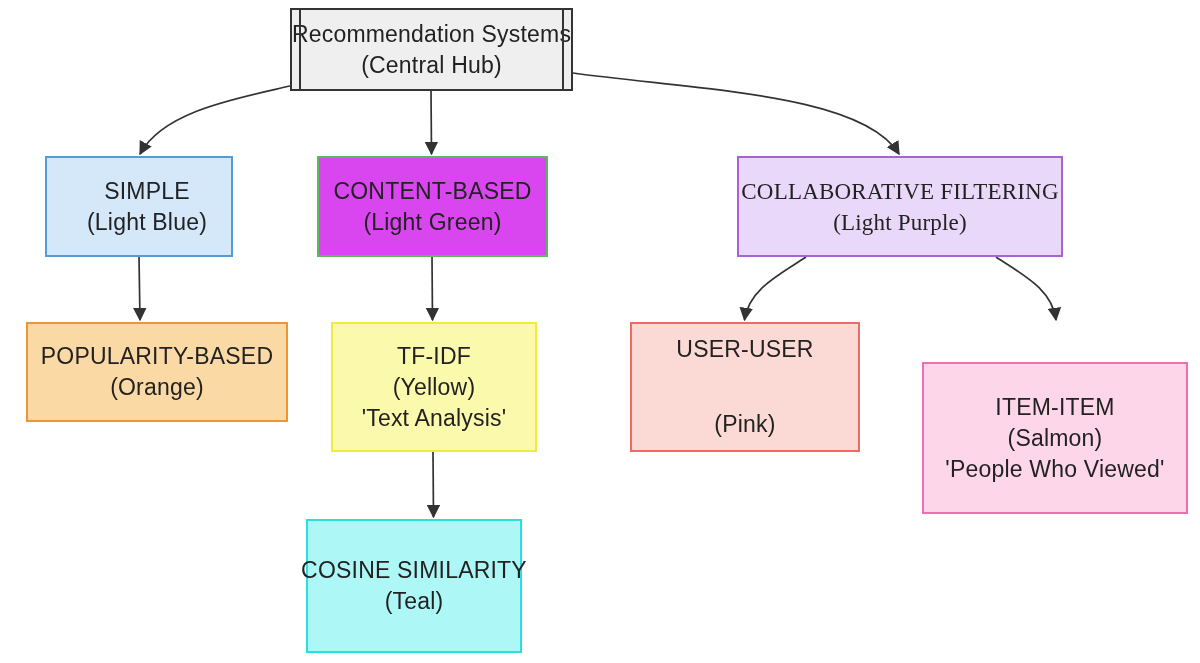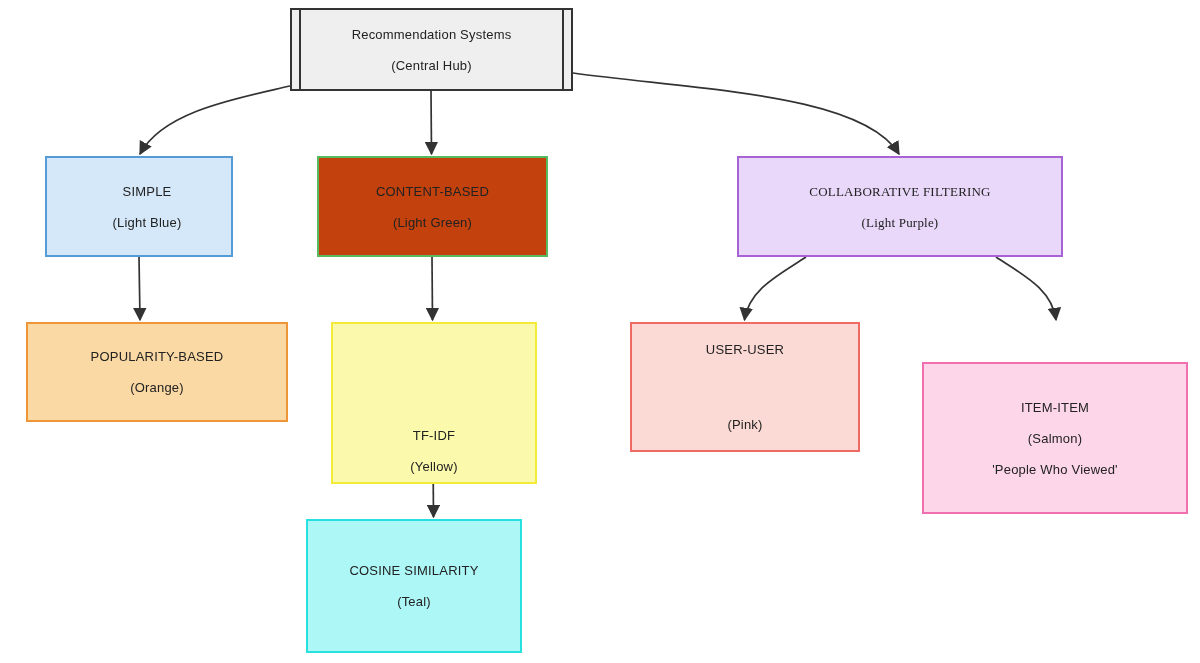--- a/index.html
+++ b/index.html
@@ -15,33 +15,33 @@
   svg.edge-layer path.edge { fill:none; stroke:#333333; stroke-width:1.7px; }
   svg.edge-layer marker path { fill:#333333; stroke:none; }
 
   .node {
     position:absolute;
     box-sizing:border-box;
     border:2px solid #333;
     display:flex; flex-direction:column;
     align-items:center; justify-content:center;
     text-align:center;
-    font-size:13px;
+    font-size:23px;
     line-height:31px;
     letter-spacing:0.2px;
   }
   .node span { display:block; white-space:nowrap; }
 
   
   .node-hub         { left:290px; top:8px;   width:283px; height:83px;  }
   .node-simple      { left:45px;  top:156px; width:188px; height:101px; }
   .node-content     { left:317px; top:156px; width:231px; height:101px; }
   .node-collab      { left:737px; top:156px; width:326px; height:101px;font-family:Liberation Serif, serif; }
   .node-popularity  { left:26px;  top:322px; width:262px; height:100px; }
-  .node-tfidf       { left:331px; top:322px; width:206px; height:162px;justify-content:flex-end; }
+  .node-tfidf       { left:331px; top:322px; width:206px; height:130px; }
   .node-useruser    { left:630px; top:322px; width:230px; height:130px; }
   .node-itemitem    { left:922px; top:322px; width:266px; height:152px;margin-top:40px; }
   .node-cosine      { left:306px; top:519px; width:216px; height:134px; }
 
   
   .hub-bar { position:absolute; top:0; bottom:0; width:0; }
   .hub-bar.left  { left:7px;  border-left:2px solid #333; }
   .hub-bar.right { right:7px; border-right:2px solid #333; }
 </style>
 </head>
@@ -70,38 +70,39 @@
     <div class="hub-bar right" style="border-right-color: rgb(51, 51, 51);"></div>
     <span>Recommendation Systems</span>
     <span>(Central Hub)</span>
   </div>
 
   <div class="node node-simple" style="background-color: rgb(212, 232, 250); border-color: rgb(85, 155, 214); padding-left: 16px;">
     <span>SIMPLE</span>
     <span>(Light Blue)</span>
   </div>
 
-  <div class="node node-content" style="background-color: #c2410c; border-color: rgb(87, 186, 92); text-align: right;">
+  <div class="node node-content" style="background-color: #d946ef; border-color: rgb(87, 186, 92); text-align: right;">
     <span>CONTENT-BASED</span>
     <span>(Light Green)</span>
   </div>
 
   <div class="node node-collab" style="background-color: rgb(233, 216, 249); border-color: rgb(167, 99, 212);">
     <span>COLLABORATIVE FILTERING</span>
     <span>(Light Purple)</span>
   </div>
 
   <div class="node node-popularity" style="background-color: rgb(251, 217, 164); border-color: rgb(238, 149, 55);">
     <span>POPULARITY-BASED</span>
     <span>(Orange)</span>
   </div>
 
   <div class="node node-tfidf" style="background-color: rgb(251, 249, 172); border-color: rgb(242, 236, 56);">
     <span>TF-IDF</span>
     <span>(Yellow)</span>
+    <span>'Text Analysis'</span>
   </div>
 
   <div class="node node-useruser" style="background-color: rgb(251, 217, 213); border-color: rgb(239, 106, 98); gap: 44px;">
     <span>USER-USER</span>
     <span>(Pink)</span>
   </div>
 
   <div class="node node-itemitem" style="background-color: rgb(253, 214, 234); border-color: rgb(240, 111, 174);">
     <span>ITEM-ITEM</span>
     <span>(Salmon)</span>

